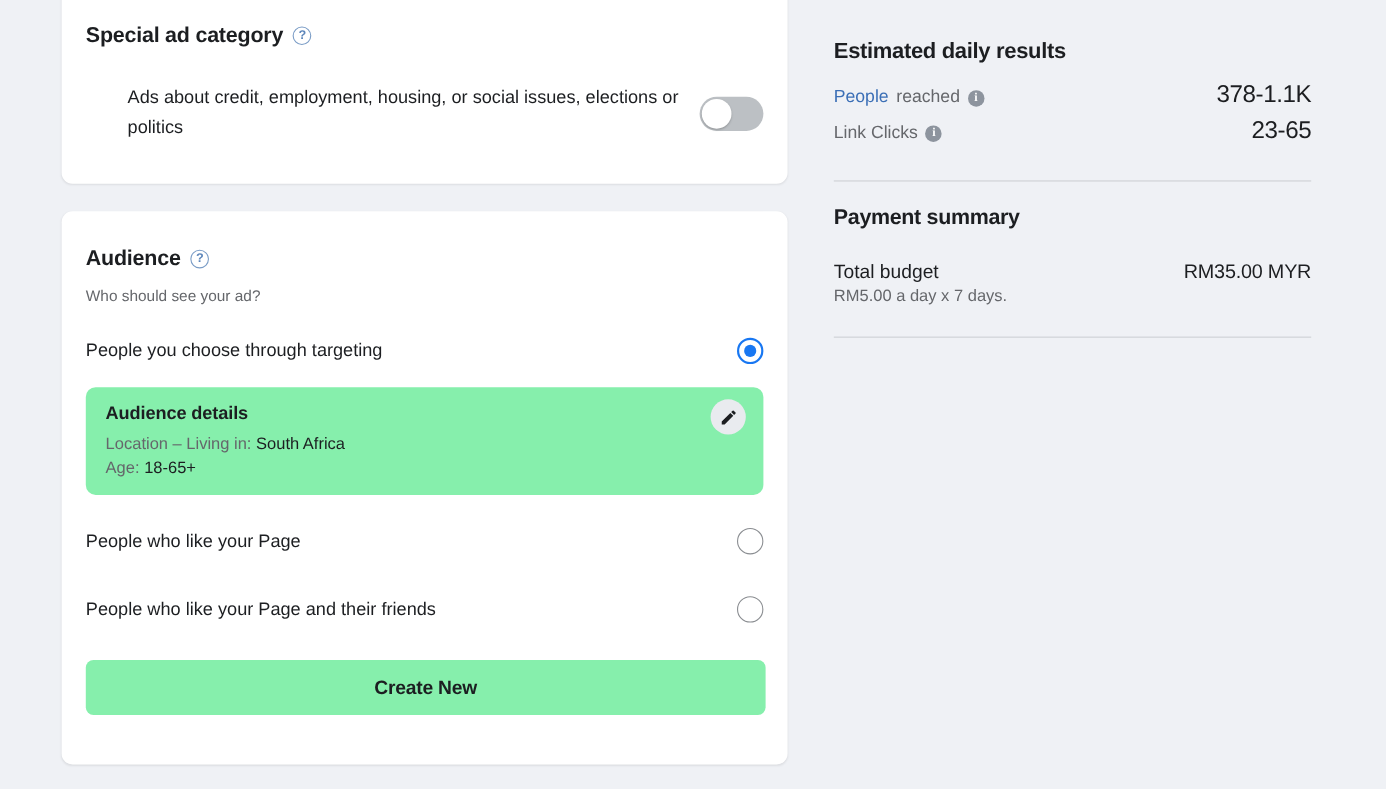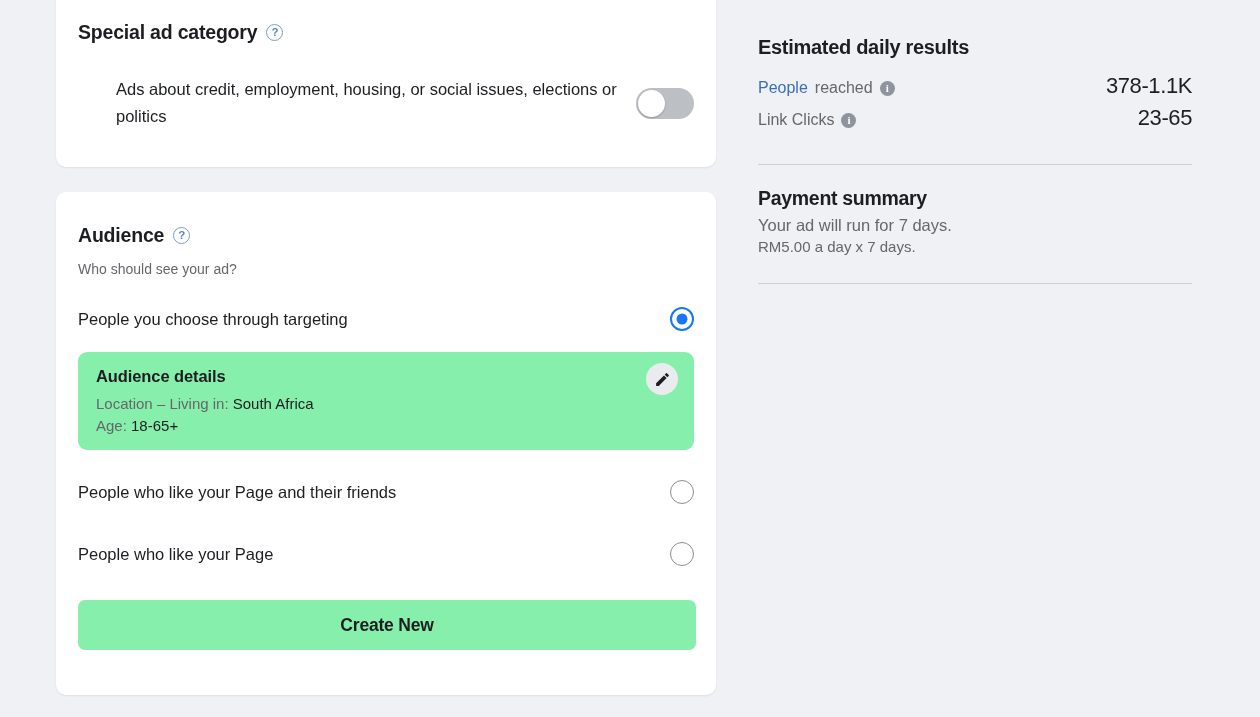--- a/index.html
+++ b/index.html
@@ -369,27 +369,27 @@
         </div>
         <div class="edit-btn">
           <svg width="17" height="17" viewBox="0 0 24 24">
             <path d="M3 17.25V21h3.75L17.81 9.94l-3.75-3.75L3 17.25zM20.71 7.04a1 1 0 0 0 0-1.41l-2.34-2.34a1 1 0 0 0-1.41 0l-1.83 1.83 3.75 3.75 1.83-1.83z" fill="#1c1e21"></path>
           </svg>
         </div>
       </div>
 
       
       <div class="opt-row">
-        <span class="opt-label">People who like your Page and their friends</span>
+        <span class="opt-label">People who like your Page</span>
         <span class="radio off"></span>
       </div>
 
       
       <div class="opt-row">
-        <span class="opt-label">People who like your Page</span>
+        <span class="opt-label">People who like your Page and their friends</span>
         <span class="radio off"></span>
       </div>
 
       <button class="create-btn">Create New</button>
 
     </div>
   </div>
 
   <div class="right-col">
 
@@ -408,21 +408,24 @@
       <span class="res-label">
         <span>Link Clicks</span>
         <span class="info-icon">i</span>
       </span>
       <span class="res-value">23-65</span>
     </div>
 
     <div class="divider"></div>
 
     <div class="pay-title">Payment summary</div>
-    <div class="pay-sub">Your ad will run for 7 days.</div>
-
+
+    <div class="budget-row">
+      <span class="budget-label">Total budget</span>
+      <span class="budget-value">RM35.00 MYR</span>
+    </div>
     <div class="budget-note">RM5.00 a day x 7 days.</div>
 
     <div class="divider2"></div>
 
   </div>
 
 </div>
 
 </body></html>

